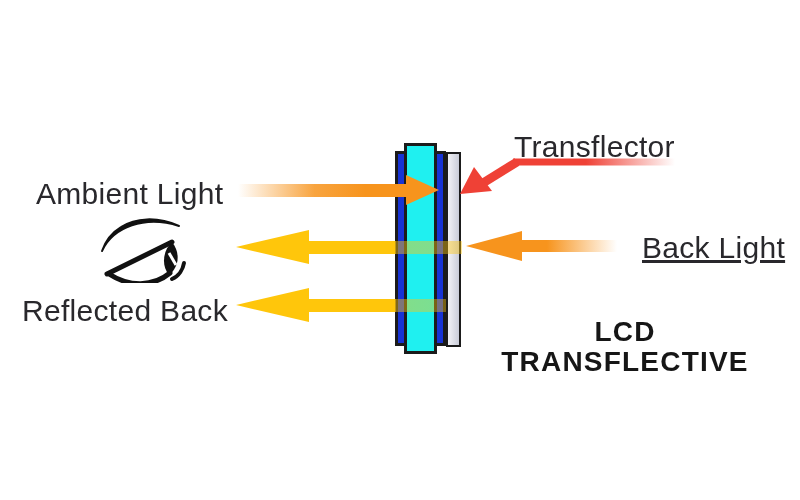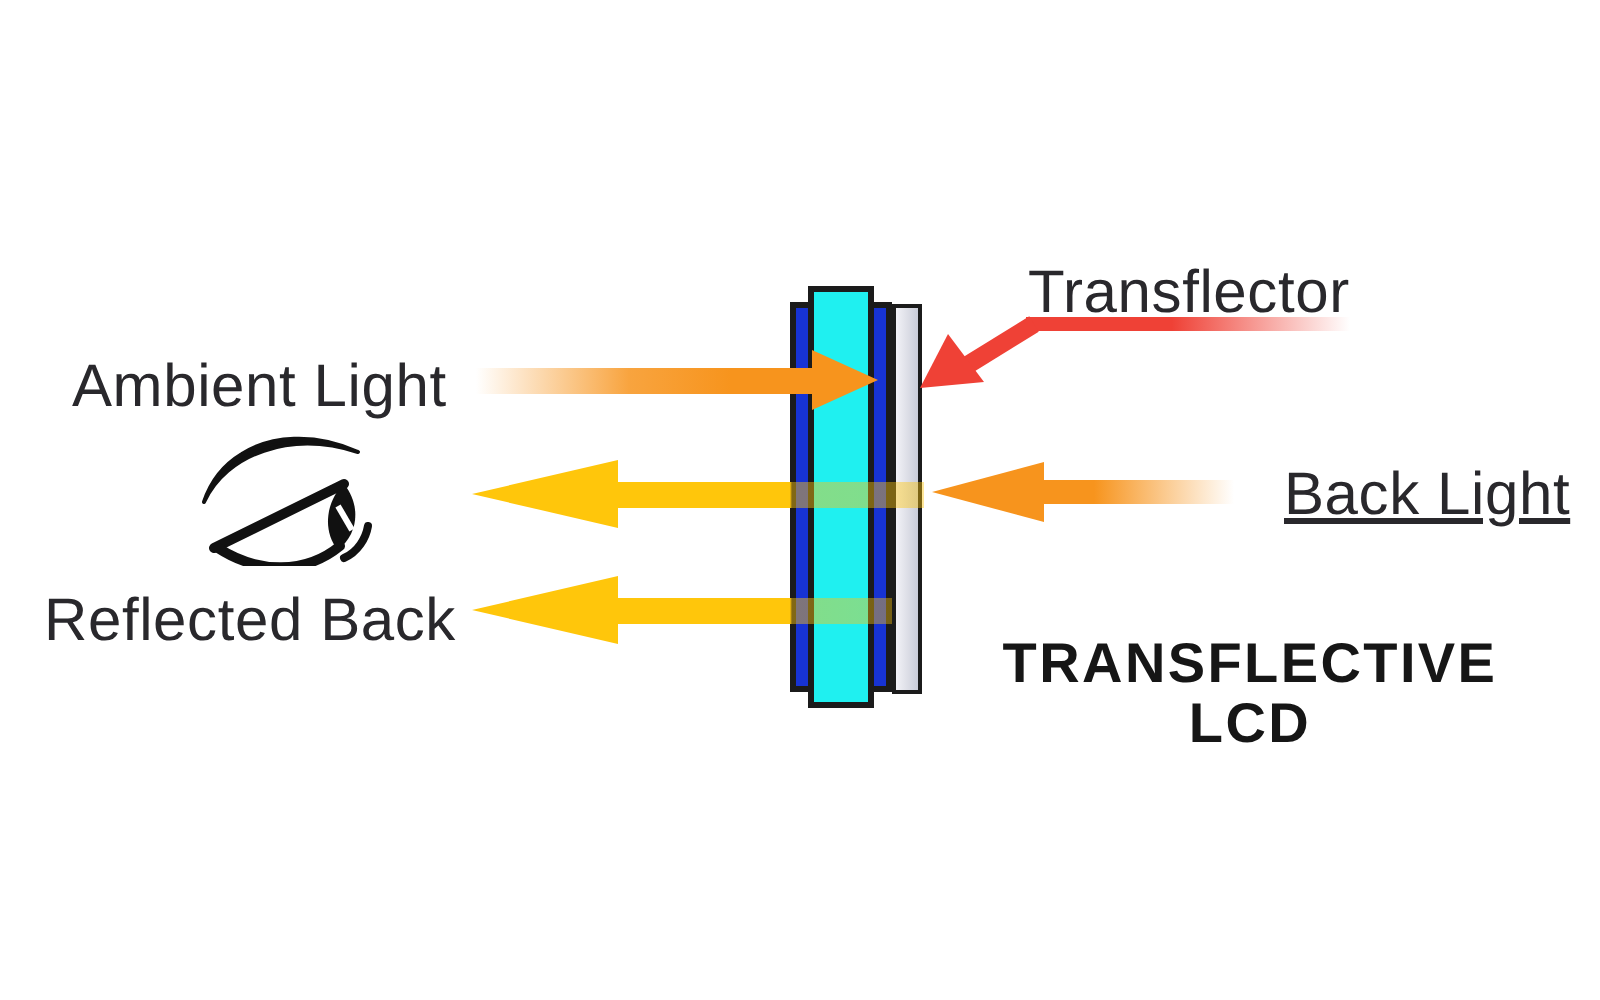--- a/index.html
+++ b/index.html
@@ -85,22 +85,22 @@
 </head>
 <body>
 
 <div class="stage">
 
   <div class="abs lbl lbl-ambient">Ambient Light</div>
   <div class="abs lbl lbl-reflected">Reflected Back</div>
   <div class="abs lbl lbl-transflector">Transflector</div>
   <div class="abs lbl lbl-back">Back Light</div>
   <div class="abs title">
+    <div>LCD</div>
     <div>TRANSFLECTIVE</div>
-    <div>LCD</div>
   </div>
 
   <div class="abs eye">
     <svg width="90" height="70" viewBox="0 0 90 70" aria-hidden="true">
       <path d="M5,38 C16,14 48,2 82,13 C60,3 38,5 24,14 C14,20 8,29 5,38 Z" fill="#111" stroke="#111" stroke-width="2" stroke-linejoin="round"></path>
       <path d="M10,61 L75,29" stroke="#111" stroke-width="5" stroke-linecap="round" fill="none"></path>
       <path d="M75,29 C83,39 83,53 72,62 C64,53 66,37 75,29 Z" fill="#111"></path>
       <path d="M72,40 L79,52" stroke="#fff" stroke-width="3" fill="none"></path>
       <path d="M12,61 C32,74 56,74 73,60" stroke="#111" stroke-width="5" fill="none" stroke-linecap="round"></path>
       <path d="M75,66 C82,63 86,56 87,50" stroke="#111" stroke-width="4" fill="none" stroke-linecap="round"></path>

